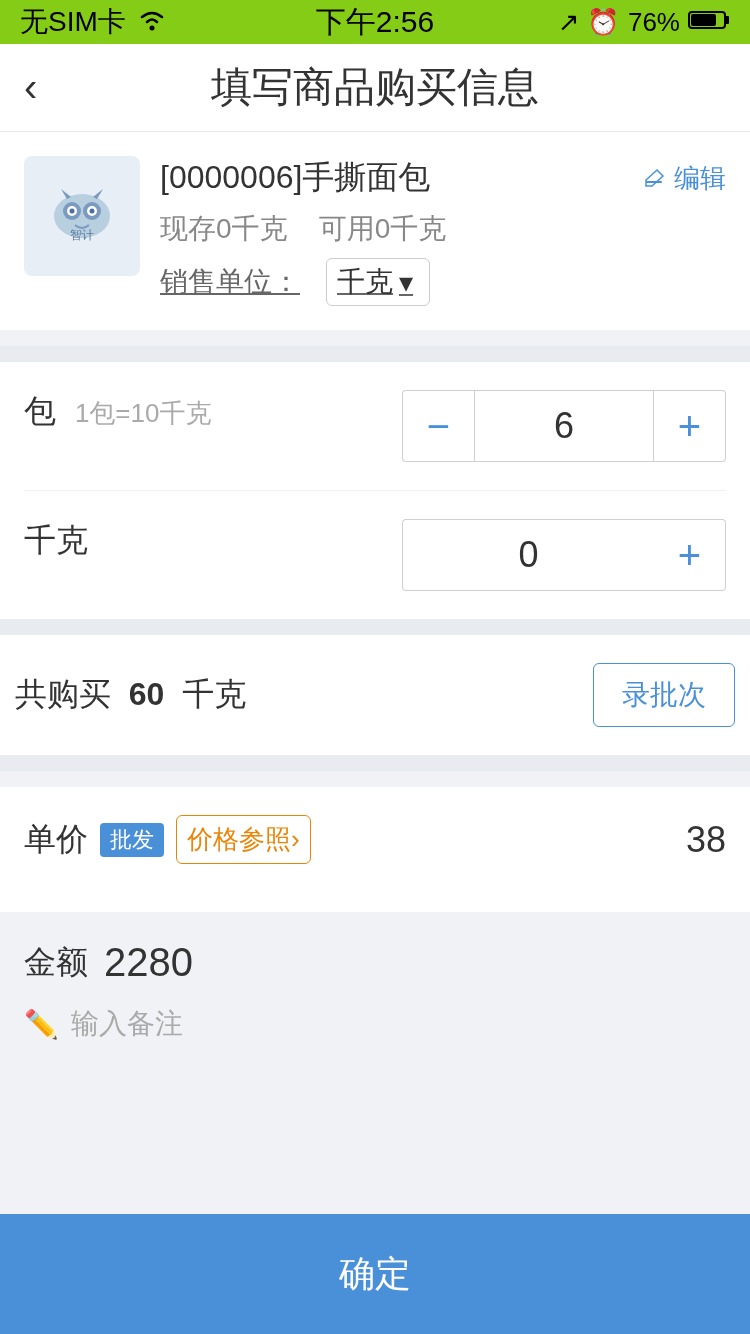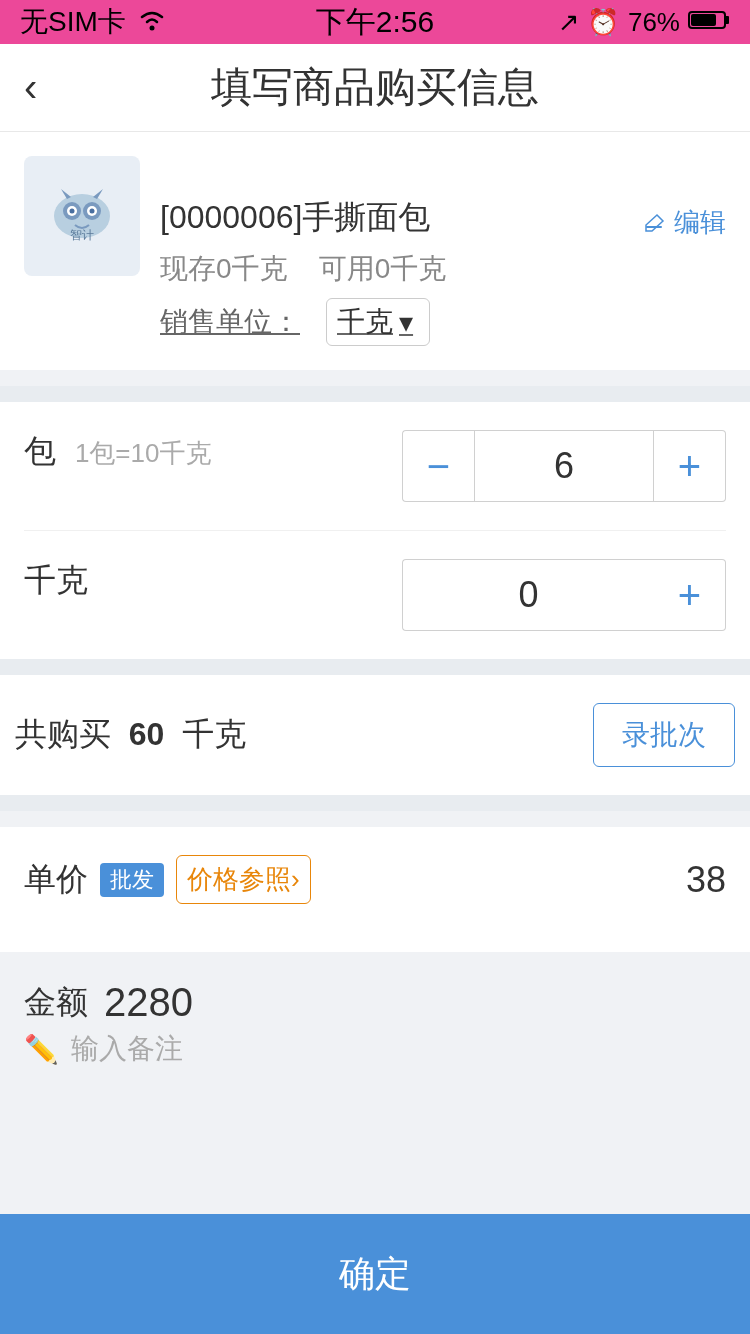--- a/index.html
+++ b/index.html
@@ -10,21 +10,21 @@
       font-family: -apple-system, "PingFang SC", "Helvetica Neue", Arial, sans-serif;
       background: #f0f2f5;
       font-size: 32px;
       color: #333;
     }
 
     
     .status-bar {
       width: 750px;
       height: 44px;
-      background: #ec4899;
+      background: #84cc16;
       display: flex;
       align-items: center;
       justify-content: space-between;
       padding: 0 20px;
       font-size: 28px;
       color: #000;
     }
     .status-left { display: flex; align-items: center; gap: 10px; }
     .status-center { position: absolute; left: 50%; transform: translateX(-50%); font-size: 30px; font-weight: 500; }
     .status-right { display: flex; align-items: center; gap: 8px; font-size: 26px; }
@@ -73,23 +73,22 @@
       flex-shrink: 0;
     }
     .owl-icon {
       font-size: 48px;
       color: #7a9abf;
     }
     .product-info { flex: 1; }
     .product-name-row {
       display: flex;
       justify-content: space-between;
-      align-items: flex-end;
+      align-items: center;
       margin-bottom: 10px;
-      margin-top: 40px;
     }
     .product-name {
       font-size: 32px;
       color: #333;
       font-weight: 500;
     }
     .edit-btn {
       color: #4a90d9;
       font-size: 26px;
       display: flex;
@@ -256,21 +255,21 @@
 
     
     .amount-section {
       background: #f0f2f5;
       padding: 28px 24px 0 24px;
     }
     .amount-row {
       display: flex;
       align-items: center;
       gap: 16px;
-      margin-bottom: 5px;
+      margin-bottom: 20px;
     }
     .amount-label {
       font-size: 32px;
       color: #333;
     }
     .amount-value {
       font-size: 40px;
       color: #333;
       font-weight: 500;
     }

